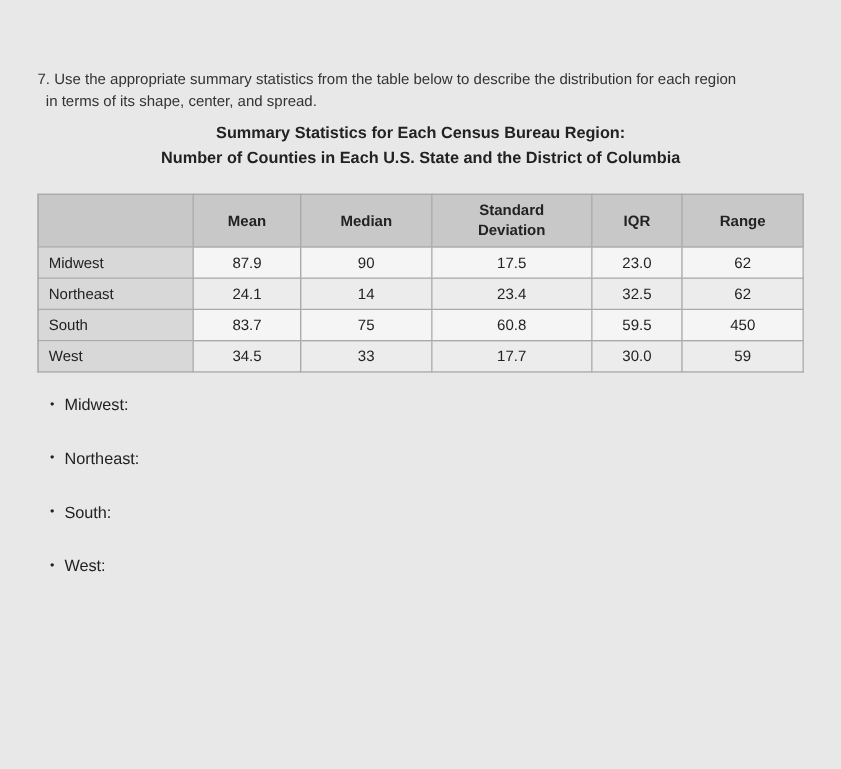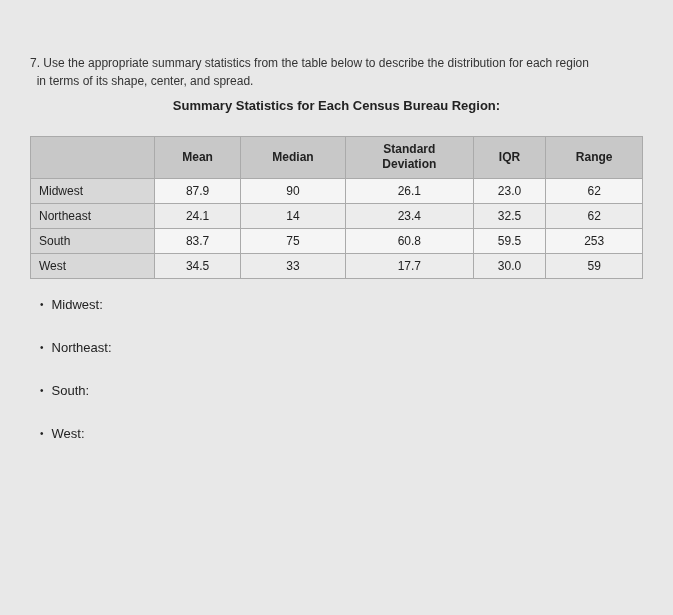--- a/index.html
+++ b/index.html
@@ -104,57 +104,58 @@
 <div class="page-wrapper">
 
   <p class="question-header">
     <span>7.</span>
     <span>Use the appropriate summary statistics from the table below to describe the distribution for each region</span><br>
     &nbsp;&nbsp;<span>in terms of its shape, center, and spread.</span>
   </p>
 
   <div class="table-title">
     <span>Summary Statistics for Each Census Bureau Region:</span><br>
+    <span>Number of Counties in Each U.S. State and the District of Columbia</span>
   </div>
 
   <table class="stats-table">
     <thead>
       <tr>
         <th></th>
         <th>Mean</th>
         <th>Median</th>
         <th class="header-std">Standard<br>Deviation</th>
         <th>IQR</th>
         <th>Range</th>
       </tr>
     </thead>
     <tbody id="table-body">
     <tr>
           <td>Midwest</td>
           <td>87.9</td>
           <td>90</td>
-          <td>26.1</td>
+          <td>17.5</td>
           <td>23.0</td>
           <td>62</td>
         </tr>
         <tr>
           <td>Northeast</td>
           <td>24.1</td>
           <td>14</td>
           <td>23.4</td>
           <td>32.5</td>
           <td>62</td>
         </tr>
         <tr>
           <td>South</td>
           <td>83.7</td>
           <td>75</td>
           <td>60.8</td>
           <td>59.5</td>
-          <td>253</td>
+          <td>450</td>
         </tr>
         <tr>
           <td>West</td>
           <td>34.5</td>
           <td>33</td>
           <td>17.7</td>
           <td>30.0</td>
           <td>59</td>
         </tr>
       </tbody>

